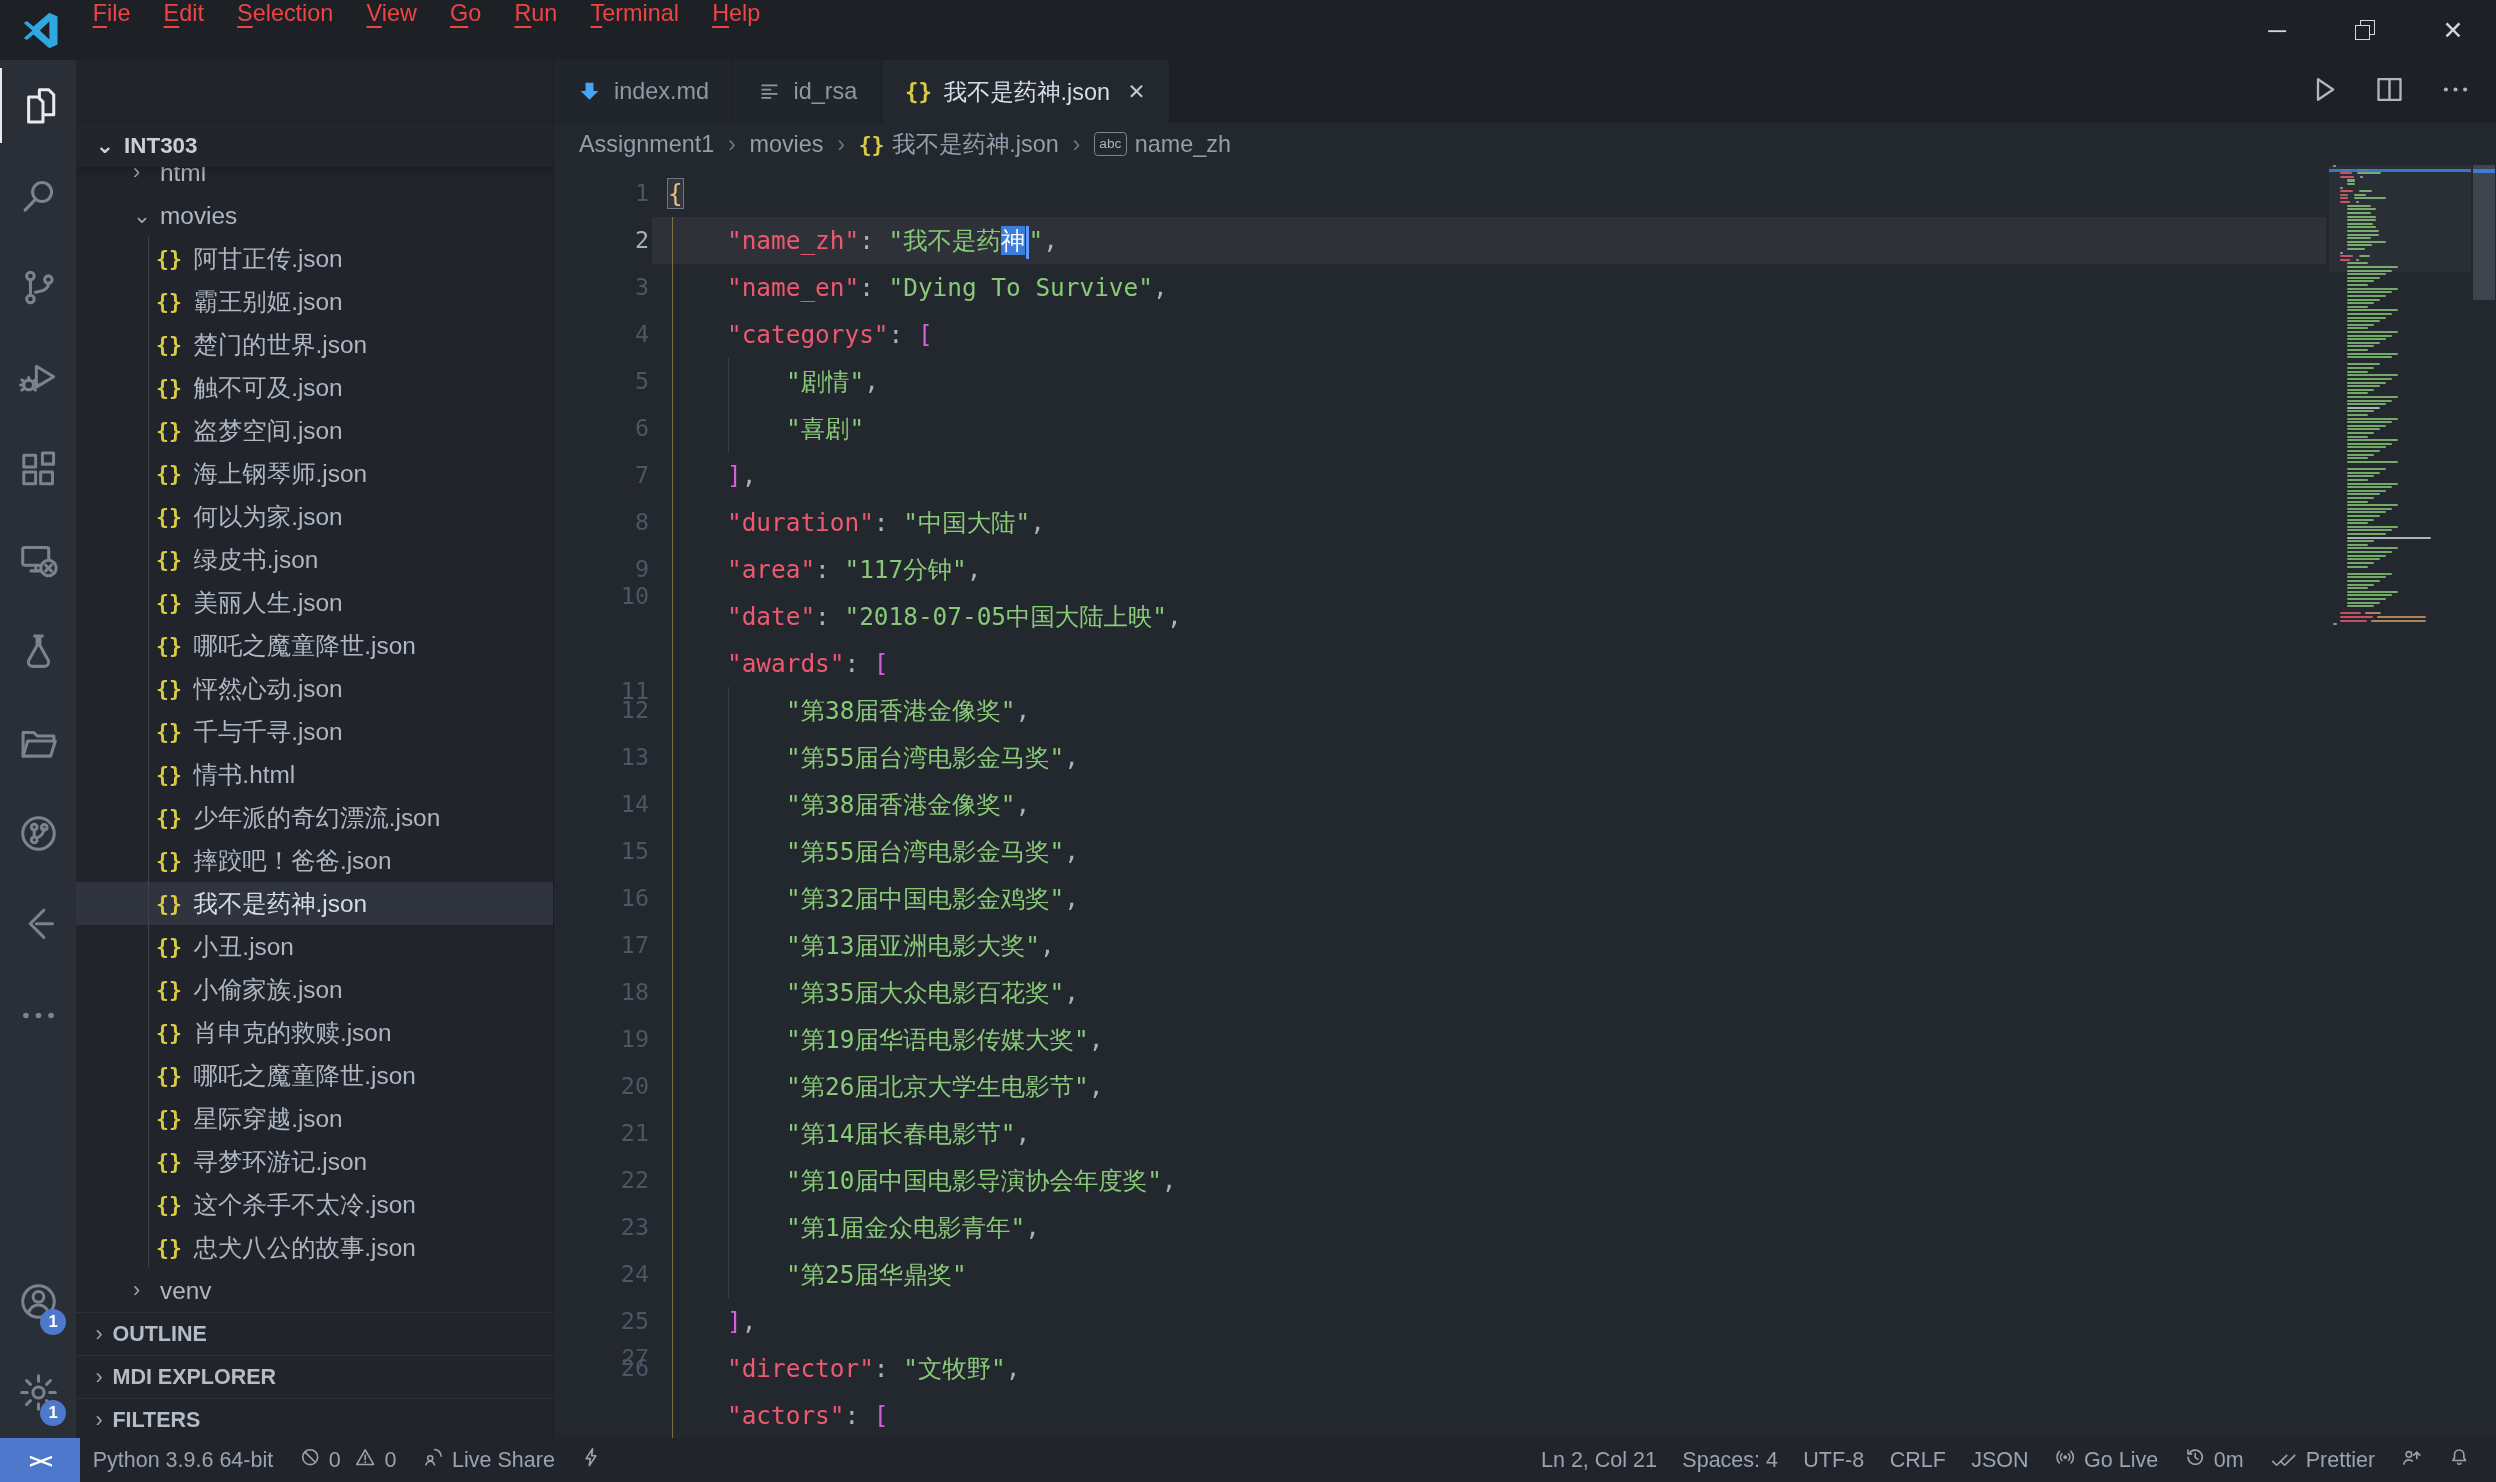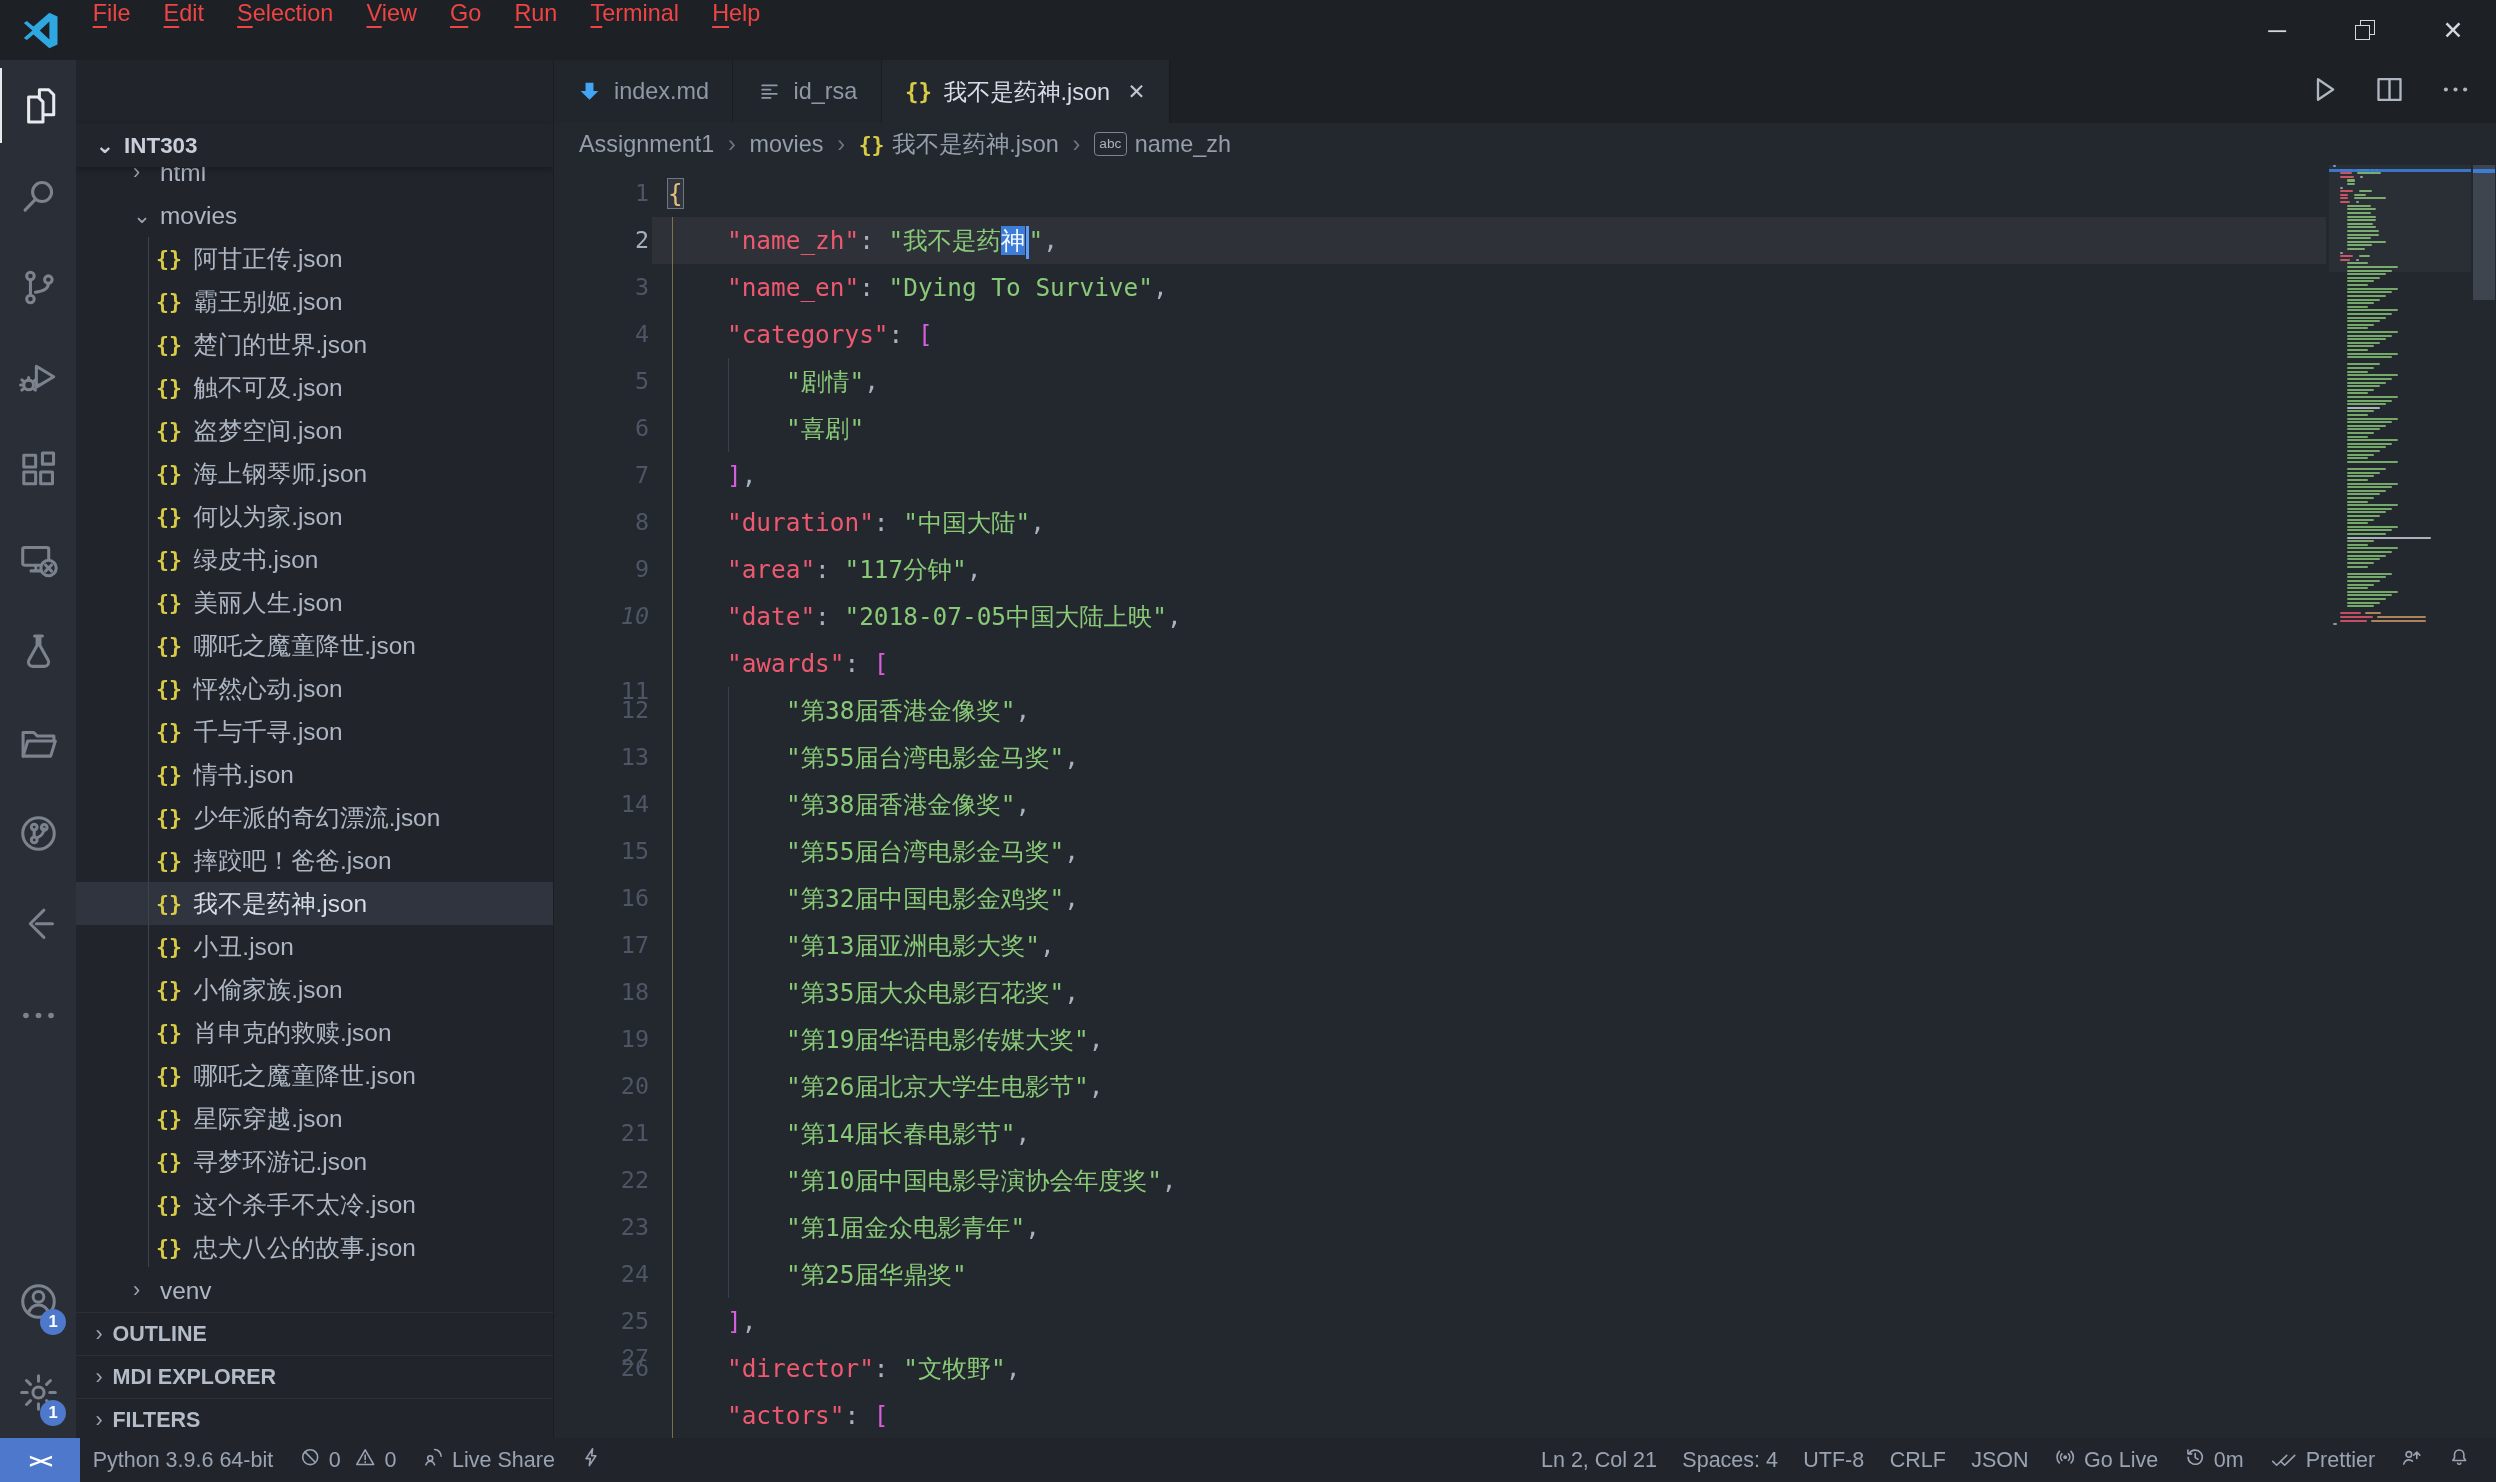--- a/index.html
+++ b/index.html
@@ -301,21 +301,21 @@
             <div class="trow file">
               <span class="json-ic">{}</span>
               <span>怦然心动.json</span>
             </div>
             <div class="trow file">
               <span class="json-ic">{}</span>
               <span>千与千寻.json</span>
             </div>
             <div class="trow file">
               <span class="json-ic">{}</span>
-              <span>情书.json</span>
+              <span>情书.html</span>
             </div>
             <div class="trow file">
               <span class="json-ic">{}</span>
               <span>少年派的奇幻漂流.json</span>
             </div>
             <div class="trow file">
               <span class="json-ic">{}</span>
               <span>摔跤吧！爸爸.json</span>
             </div>
             <div class="trow file selected">
@@ -448,21 +448,21 @@
           <div class="gutter-num" style="top: 193px;">5</div>
           <div class="code-line" style="top: 193px; padding-left: 232px;"><span class="g2"></span><span class="str">"剧情"</span><span class="pun">,</span></div>
           <div class="gutter-num" style="top: 240px;">6</div>
           <div class="code-line" style="top: 240px; padding-left: 232px;"><span class="g2"></span><span class="str">"喜剧"</span></div>
           <div class="gutter-num" style="top: 287px;">7</div>
           <div class="code-line" style="top: 287px; padding-left: 173px;"><span class="b2">]</span><span class="pun">,</span></div>
           <div class="gutter-num" style="top: 334px;">8</div>
           <div class="code-line" style="top: 334px; padding-left: 173px;"><span class="key">"duration"</span><span class="pun">: </span><span class="str">"中国大陆"</span><span class="pun">,</span></div>
           <div class="gutter-num" style="top: 381px;">9</div>
           <div class="code-line" style="top: 381px; padding-left: 173px;"><span class="key">"area"</span><span class="pun">: </span><span class="str">"117分钟"</span><span class="pun">,</span></div>
-          <div class="gutter-num" style="top: 428px; font-style: italic;">10</div>
+          <div class="gutter-num" style="top: 408px;">10</div>
           <div class="code-line" style="top: 428px; padding-left: 173px;"><span class="key">"date"</span><span class="pun">: </span><span class="str">"2018-07-05中国大陆上映"</span><span class="pun">,</span></div>
           <div class="gutter-num" style="top: 503px;">11</div>
           <div class="code-line" style="top: 475px; padding-left: 173px;"><span class="key">"awards"</span><span class="pun">: </span><span class="b2">[</span></div>
           <div class="gutter-num" style="top: 522px;">12</div>
           <div class="code-line" style="top: 522px; padding-left: 232px;"><span class="g2"></span><span class="str">"第38届香港金像奖"</span><span class="pun">,</span></div>
           <div class="gutter-num" style="top: 569px;">13</div>
           <div class="code-line" style="top: 569px; padding-left: 232px;"><span class="g2"></span><span class="str">"第55届台湾电影金马奖"</span><span class="pun">,</span></div>
           <div class="gutter-num" style="top: 616px;">14</div>
           <div class="code-line" style="top: 616px; padding-left: 232px;"><span class="g2"></span><span class="str">"第38届香港金像奖"</span><span class="pun">,</span></div>
           <div class="gutter-num" style="top: 663px;">15</div>

